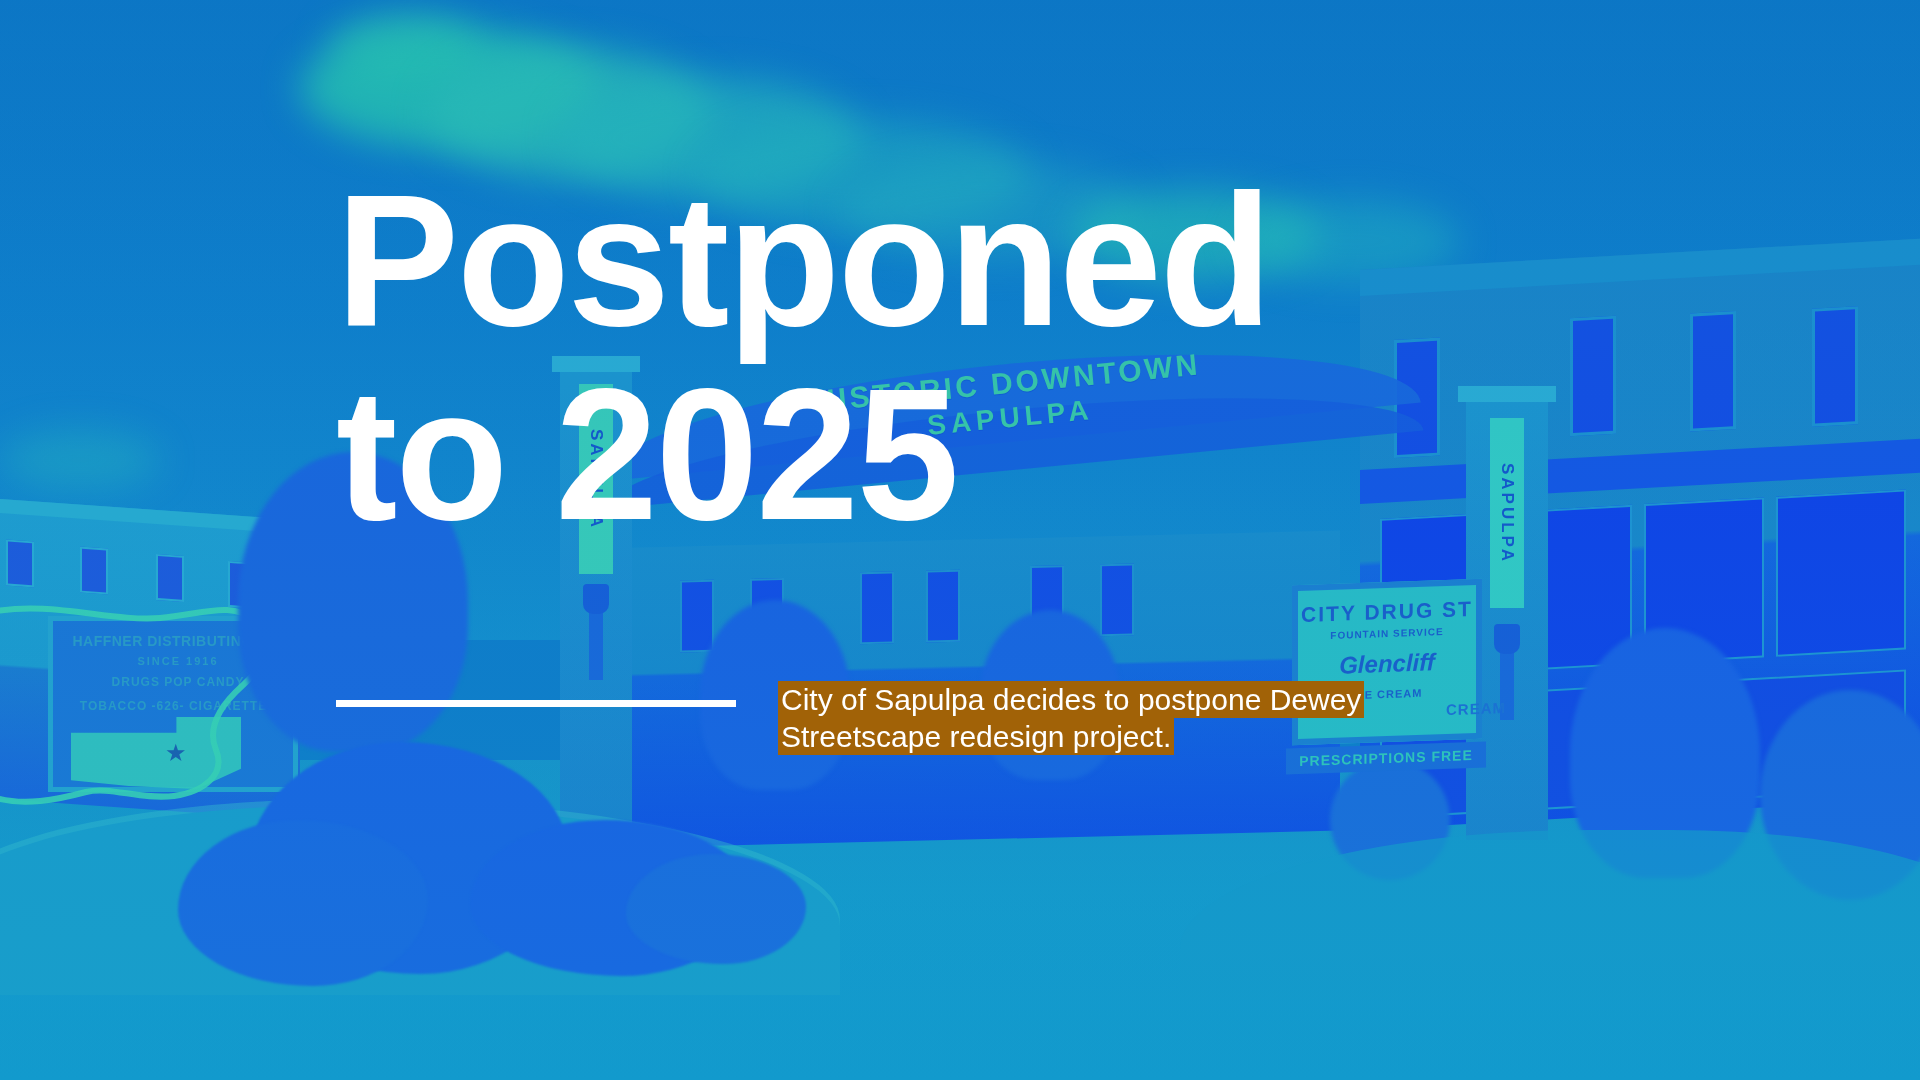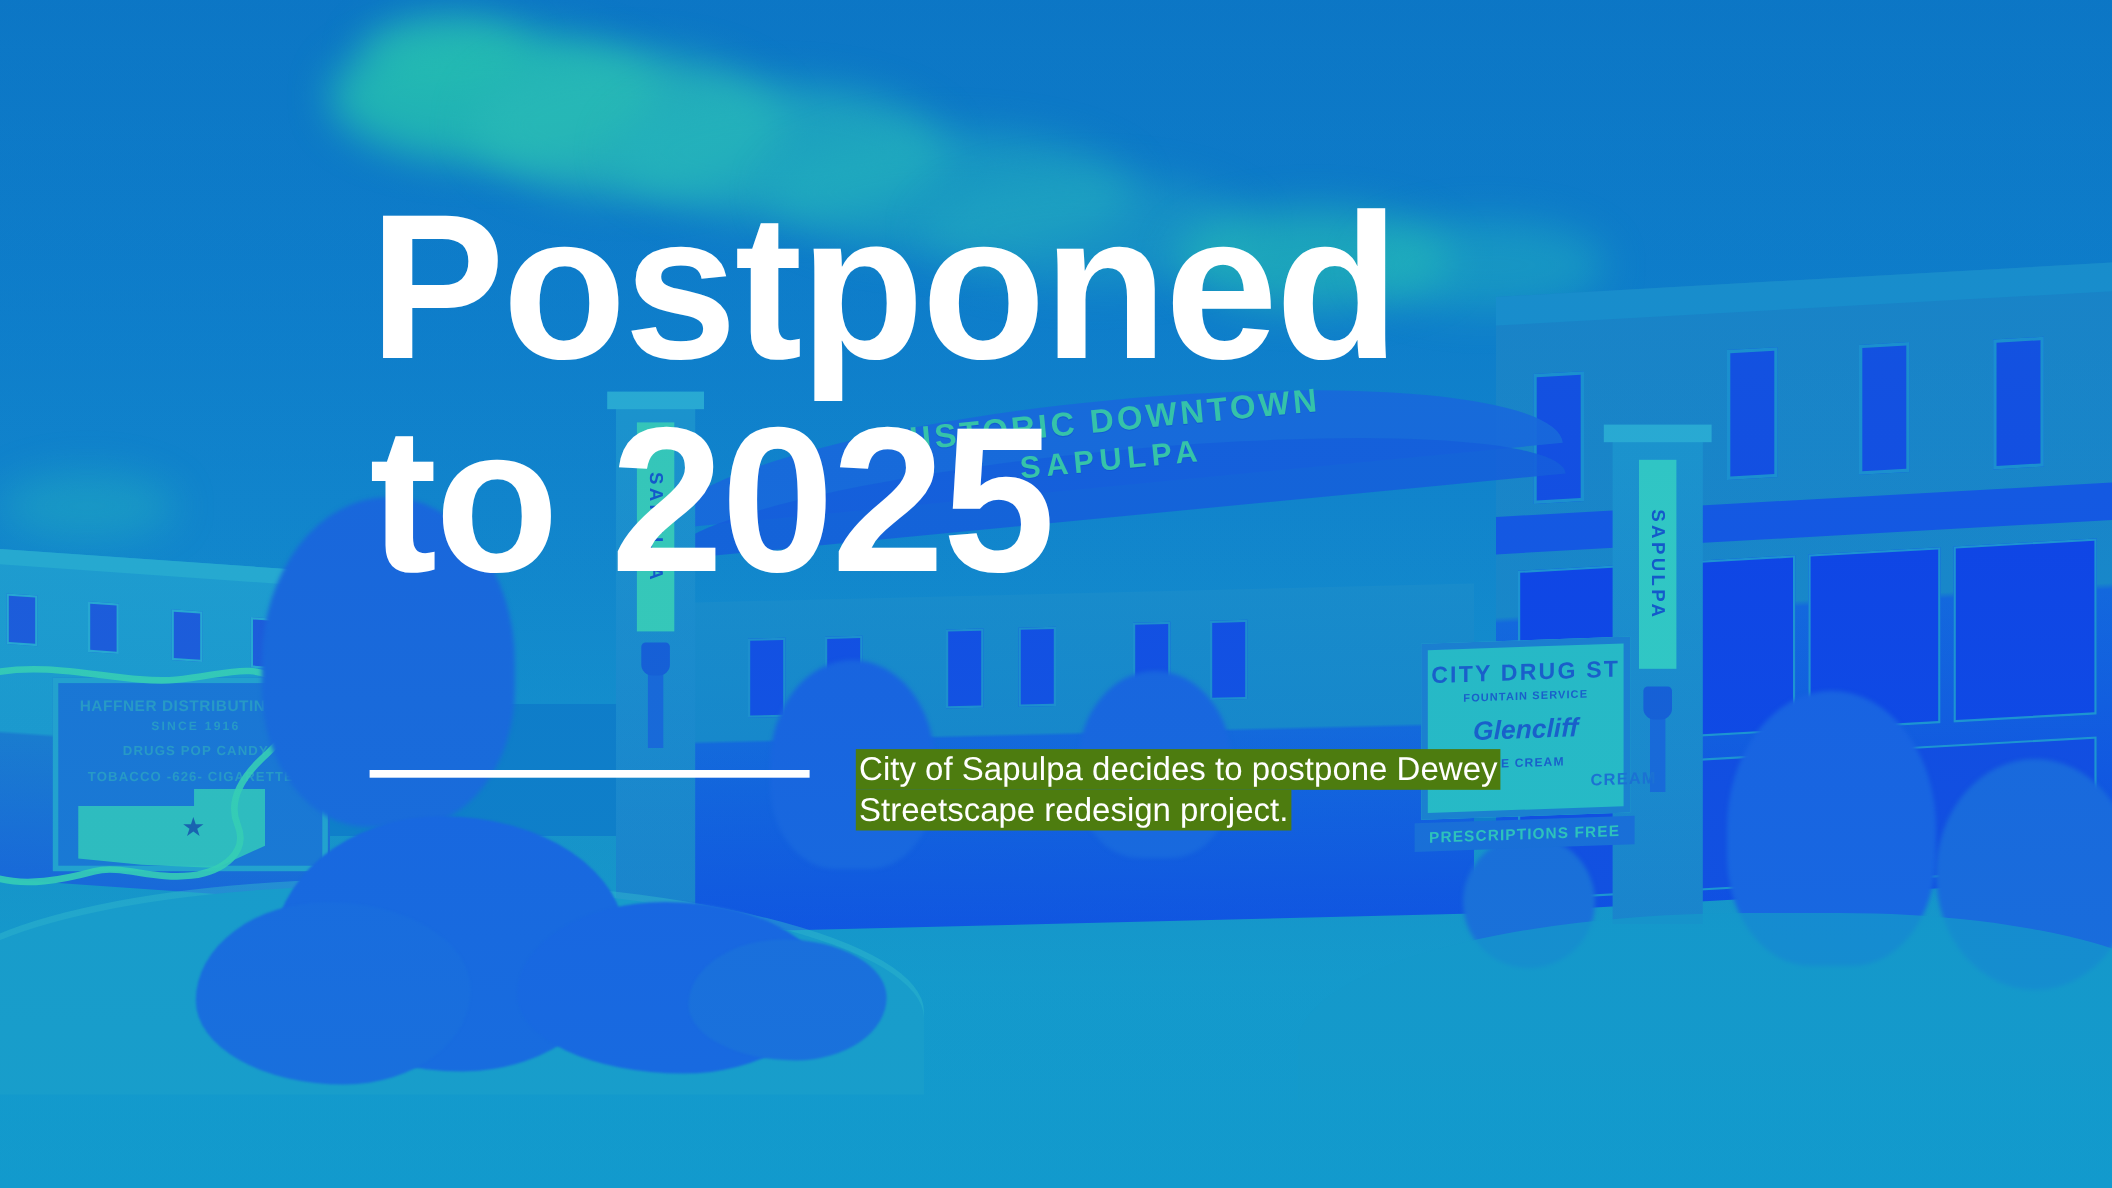--- a/index.html
+++ b/index.html
@@ -189,21 +189,21 @@
 
   .rule{
     position:absolute; left:336px; top:700px; width:400px; height:7px; background:#ffffff;
   }
 
   .subtitle{
     position:absolute; left:778px; top:682px; width:700px;
     font-size:30px; line-height:1.22; font-weight:400; color:#ffffff;
   }
   .subtitle span{
-    background:#4d7c0f; box-decoration-break:clone;
+    background:#a16207; box-decoration-break:clone;
     -webkit-box-decoration-break:clone; padding:2px 3px;
   }
 </style>
 </head>
 <body>
 
 <div class="stage">
 
   <div class="photo">
 

